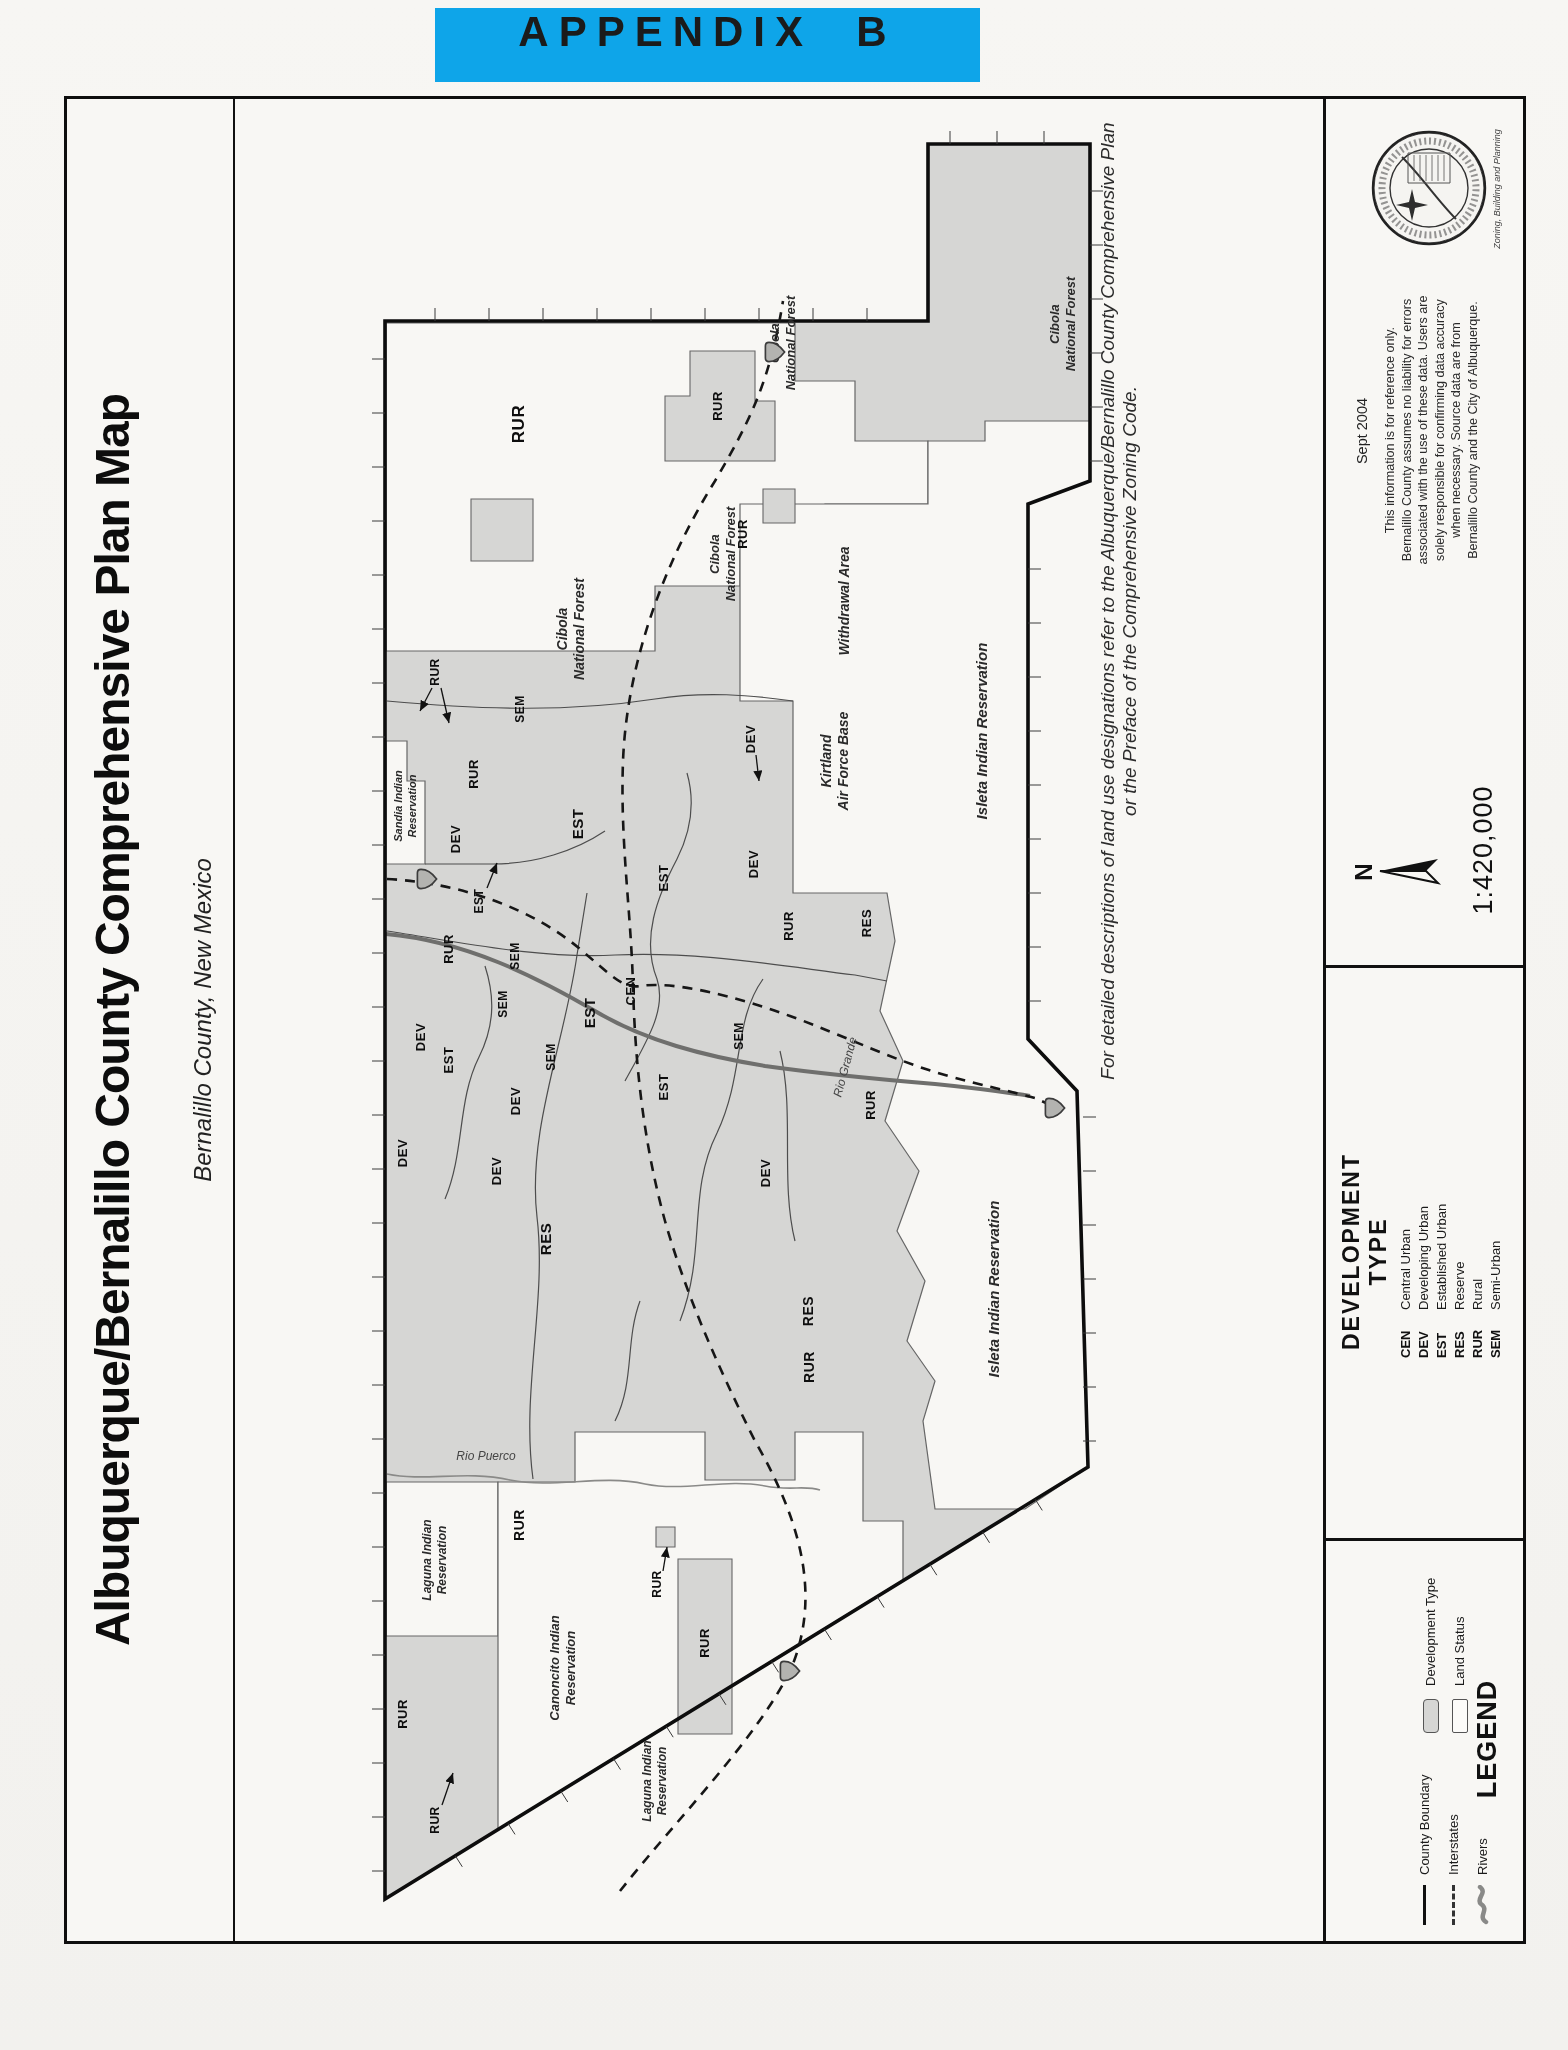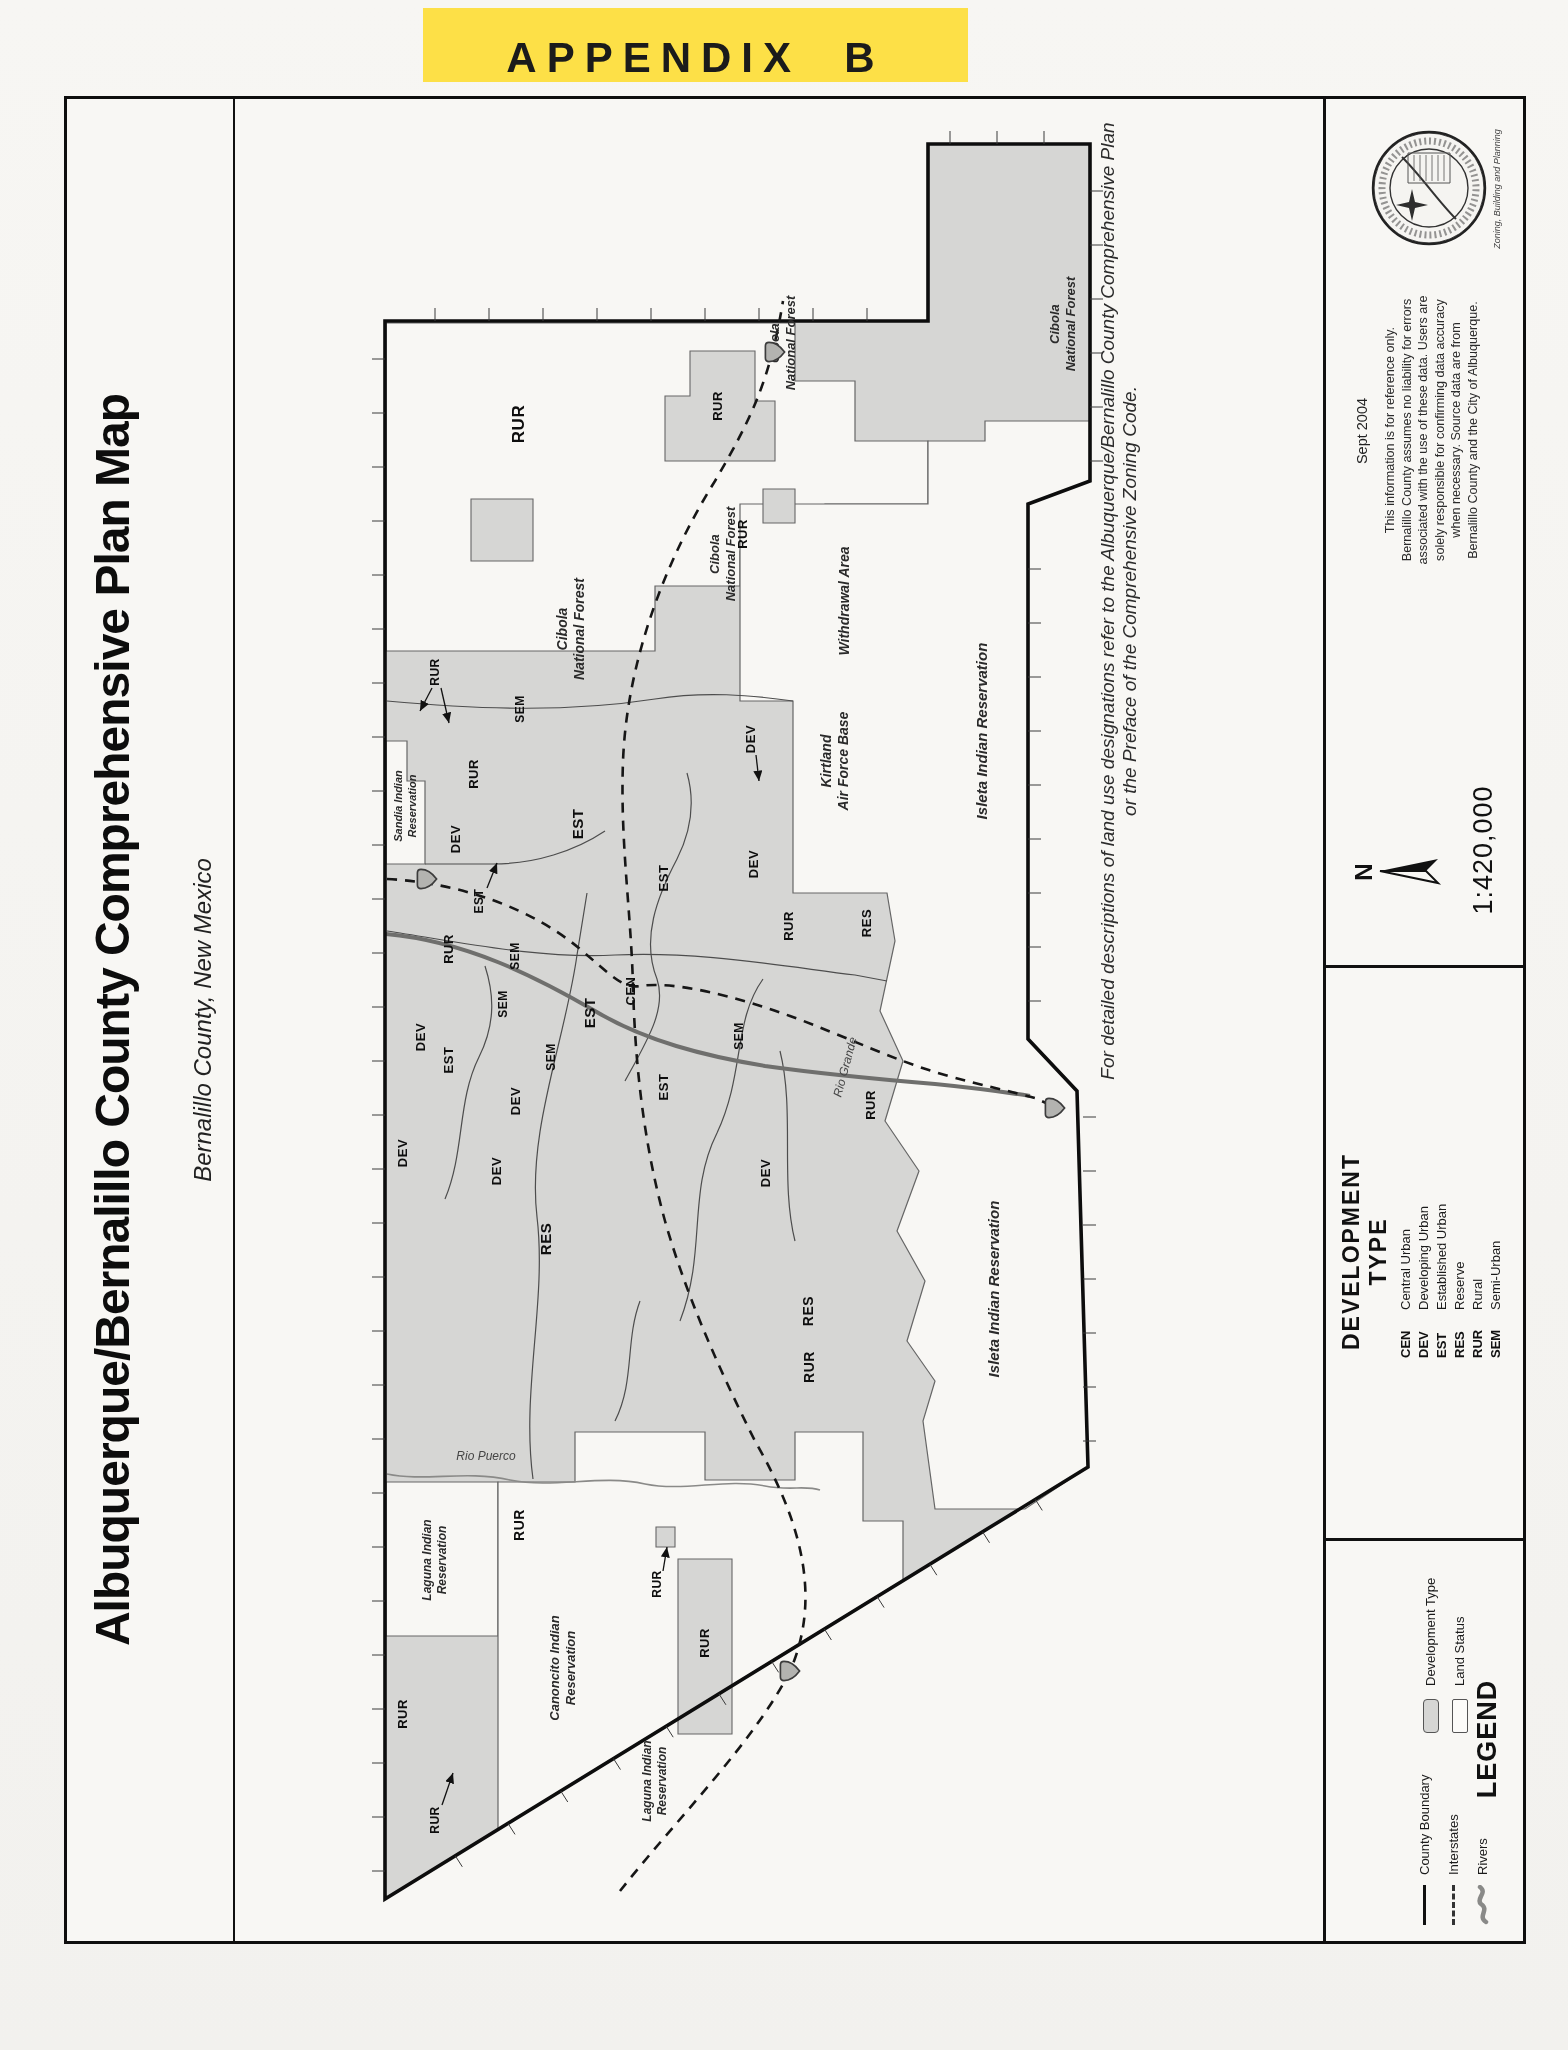--- a/index.html
+++ b/index.html
@@ -1,20 +1,20 @@
 <!DOCTYPE html>
 <html><head>
 <meta charset="utf-8">
 <style>
   * { margin:0; padding:0; box-sizing:border-box; }
   html,body { width:1568px; height:2050px; }
   body { font-family:"Liberation Sans", sans-serif; background:linear-gradient(180deg,#f7f6f3,#f2f1ee); color:#141414; position:relative; overflow:hidden; }
 
-  .appendix-band { position:absolute; left:423px; top:8px; width:545px; height:74px;
-    background:#fde047; display:flex; align-items:flex-end; justify-content:center; }
+  .appendix-band { position:absolute; left:435px; top:8px; width:545px; height:74px;
+    background:#0ea5e9; display:flex; align-items:flex-start; justify-content:center; }
   .appendix-band span { font-size:42px; font-weight:bold; letter-spacing:10px; color:#1b1b1b; white-space:pre; }
 
   .outer-box { position:absolute; left:64px; top:96px; width:1462px; height:1848px;
     border:3px solid #0e0e0e; background:#f8f7f4; overflow:hidden; }
 
   
   .rot { position:absolute; left:0; top:0; width:1842px; height:1456px;
     transform: translate(0px,1842px) rotate(-90deg); transform-origin:0 0; }
 
   .title-band { position:absolute; left:0; top:0; width:1842px; height:168px; border-bottom:2.5px solid #111; }

